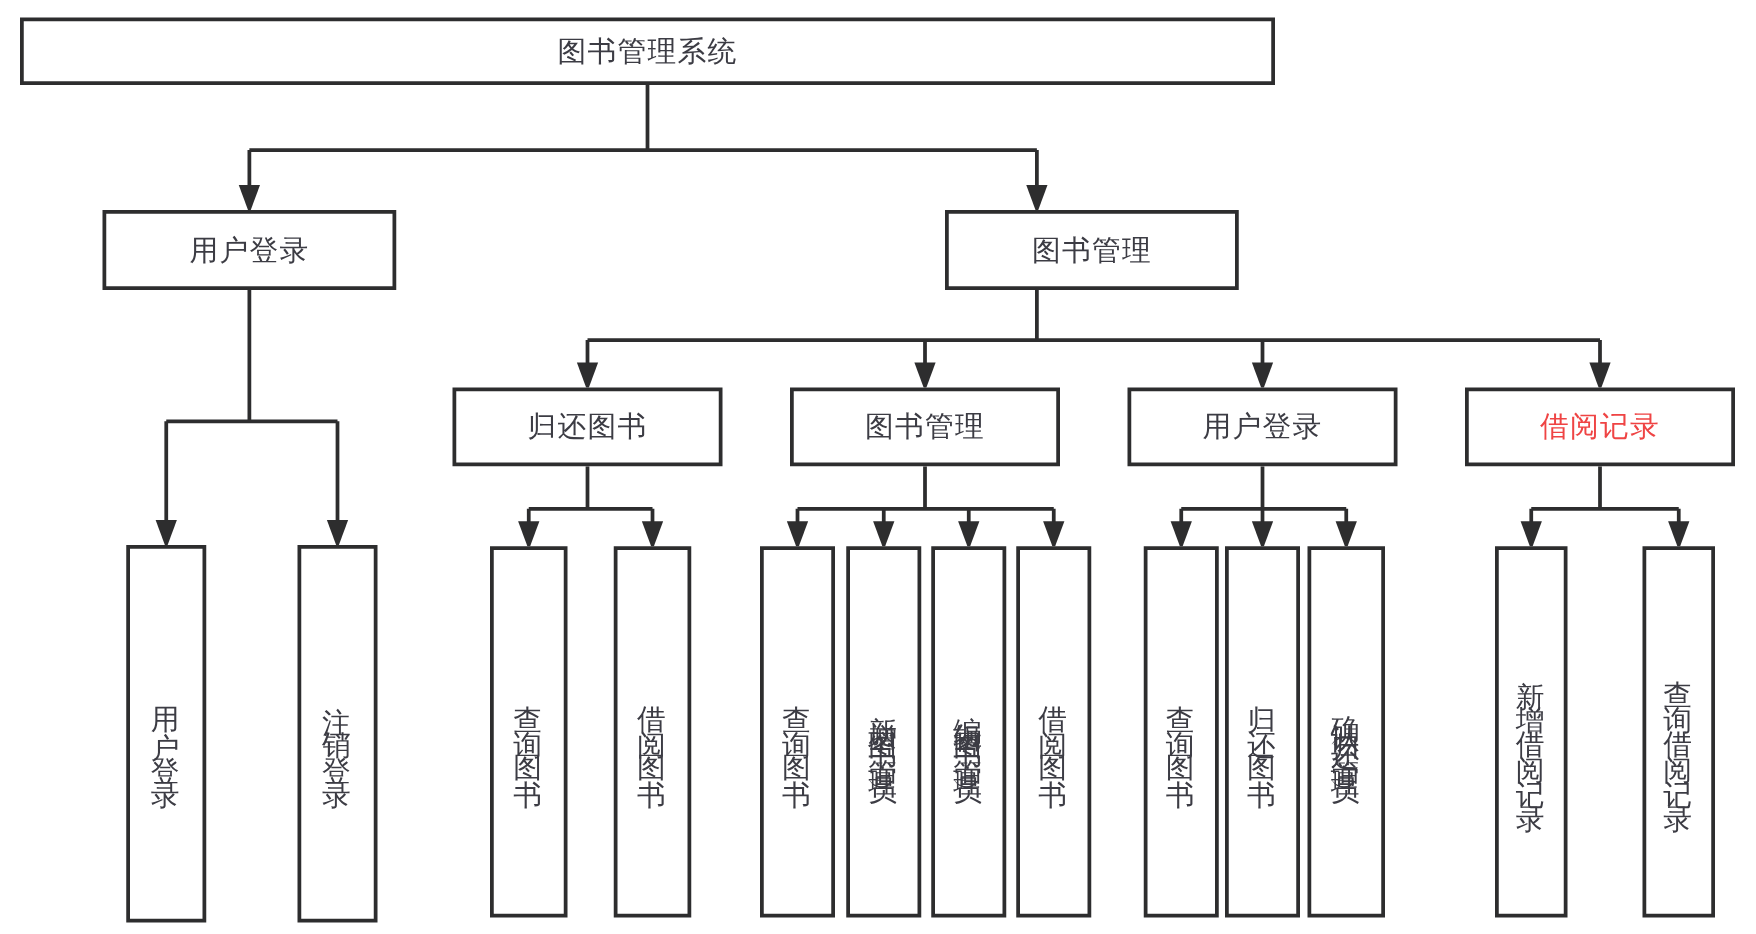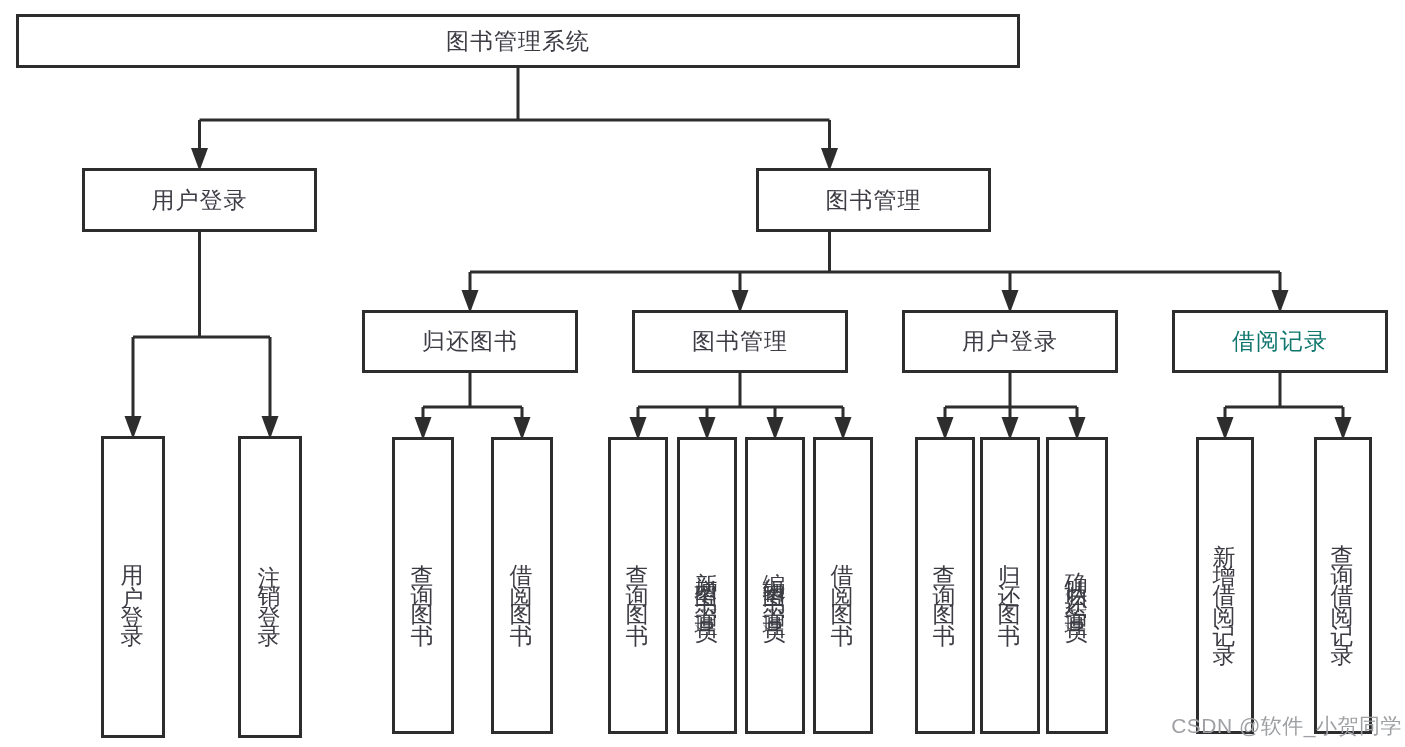--- a/index.html
+++ b/index.html
@@ -89,21 +89,21 @@
       </div>
       <div class="node h" style="left: 362px; top: 310px; width: 216px; height: 63px; border-color: rgb(45, 45, 46); color: rgb(60, 60, 68);">
         <span class="node-label">归还图书</span>
       </div>
       <div class="node h" style="left: 632px; top: 310px; width: 216px; height: 63px; border-color: rgb(45, 45, 46); color: rgb(60, 60, 68);">
         <span class="node-label">图书管理</span>
       </div>
       <div class="node h" style="left: 902px; top: 310px; width: 216px; height: 63px; border-color: rgb(45, 45, 46); color: rgb(60, 60, 68);">
         <span class="node-label">用户登录</span>
       </div>
-      <div class="node h" style="left: 1172px; top: 310px; width: 216px; height: 63px; border-color: rgb(45, 45, 46); color: #0f766e;">
+      <div class="node h" style="left: 1172px; top: 310px; width: 216px; height: 63px; border-color: rgb(45, 45, 46); color: #ef4444;">
         <span class="node-label">借阅记录</span>
       </div>
       <div class="node v" style="left: 101px; top: 436px; width: 64px; height: 302px; border-color: rgb(45, 45, 46); color: rgb(60, 60, 68);">
         <span class="node-label" style="letter-spacing: 20px;">用户登录</span>
       </div>
       <div class="node v" style="left: 238px; top: 436px; width: 64px; height: 302px; border-color: rgb(45, 45, 46); color: rgb(60, 60, 68);">
         <span class="node-label" style="letter-spacing: 20px;">注销登录</span>
       </div>
       <div class="node v" style="left: 392px; top: 437px; width: 62px; height: 297px; border-color: rgb(45, 45, 46); color: rgb(60, 60, 68);">
         <span class="node-label" style="letter-spacing: 20px;">查询图书</span>
@@ -132,14 +132,13 @@
       <div class="node v" style="left: 1046px; top: 437px; width: 62px; height: 297px; border-color: rgb(45, 45, 46); color: rgb(60, 60, 68);">
         <span class="node-label" style="letter-spacing: 7px;">确认归还（管理员）</span>
       </div>
       <div class="node v" style="left: 1196px; top: 437px; width: 58px; height: 297px; border-color: rgb(45, 45, 46); color: rgb(60, 60, 68);">
         <span class="node-label" style="letter-spacing: 20px;">新增借阅记录</span>
       </div>
       <div class="node v" style="left: 1314px; top: 437px; width: 58px; height: 297px; border-color: rgb(45, 45, 46); color: rgb(60, 60, 68);">
         <span class="node-label" style="letter-spacing: 20px;">查询借阅记录</span>
       </div>
     </div>
-  <div id="watermark" style="color: rgb(158, 160, 163);">CSDN @软件_小贺同学</div>
 </div>
 
 </body></html>

